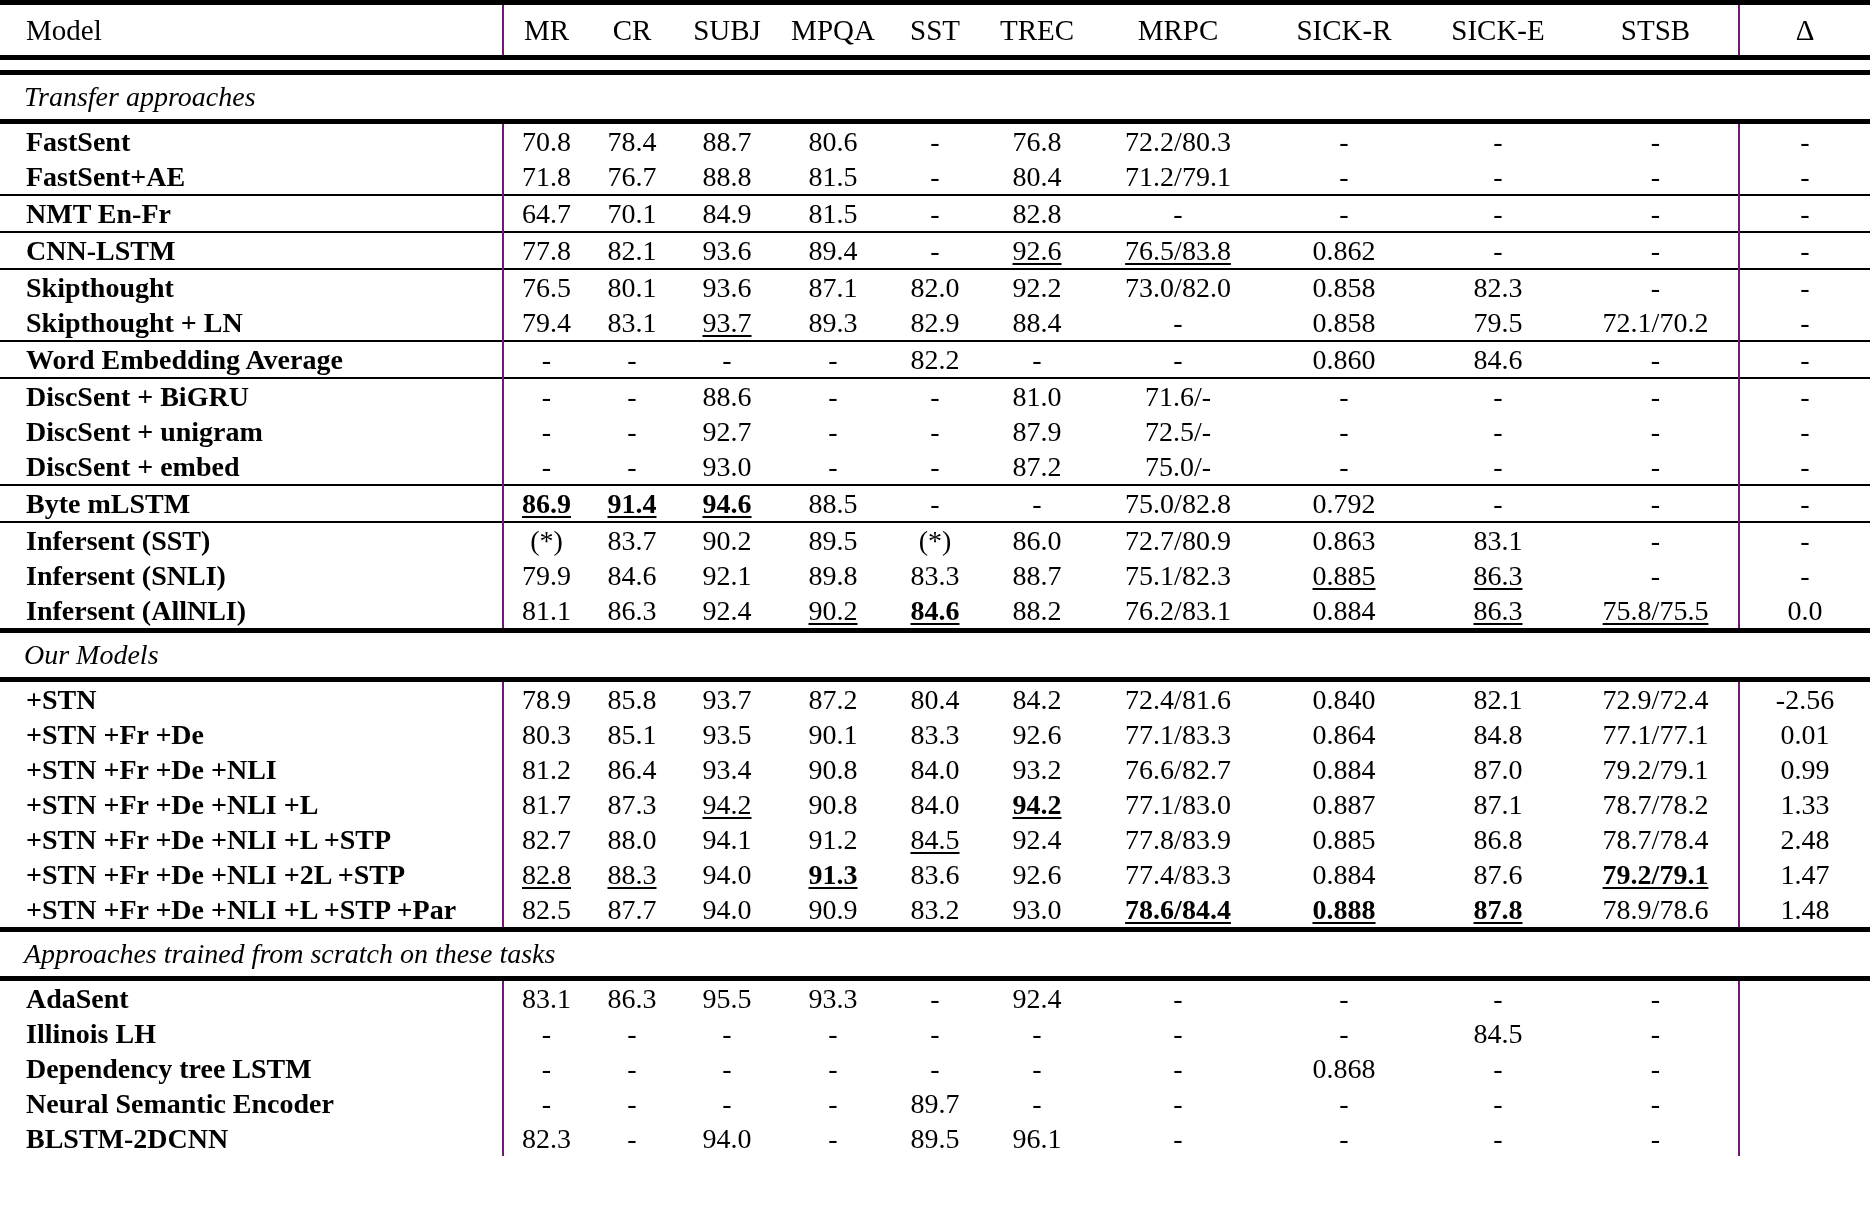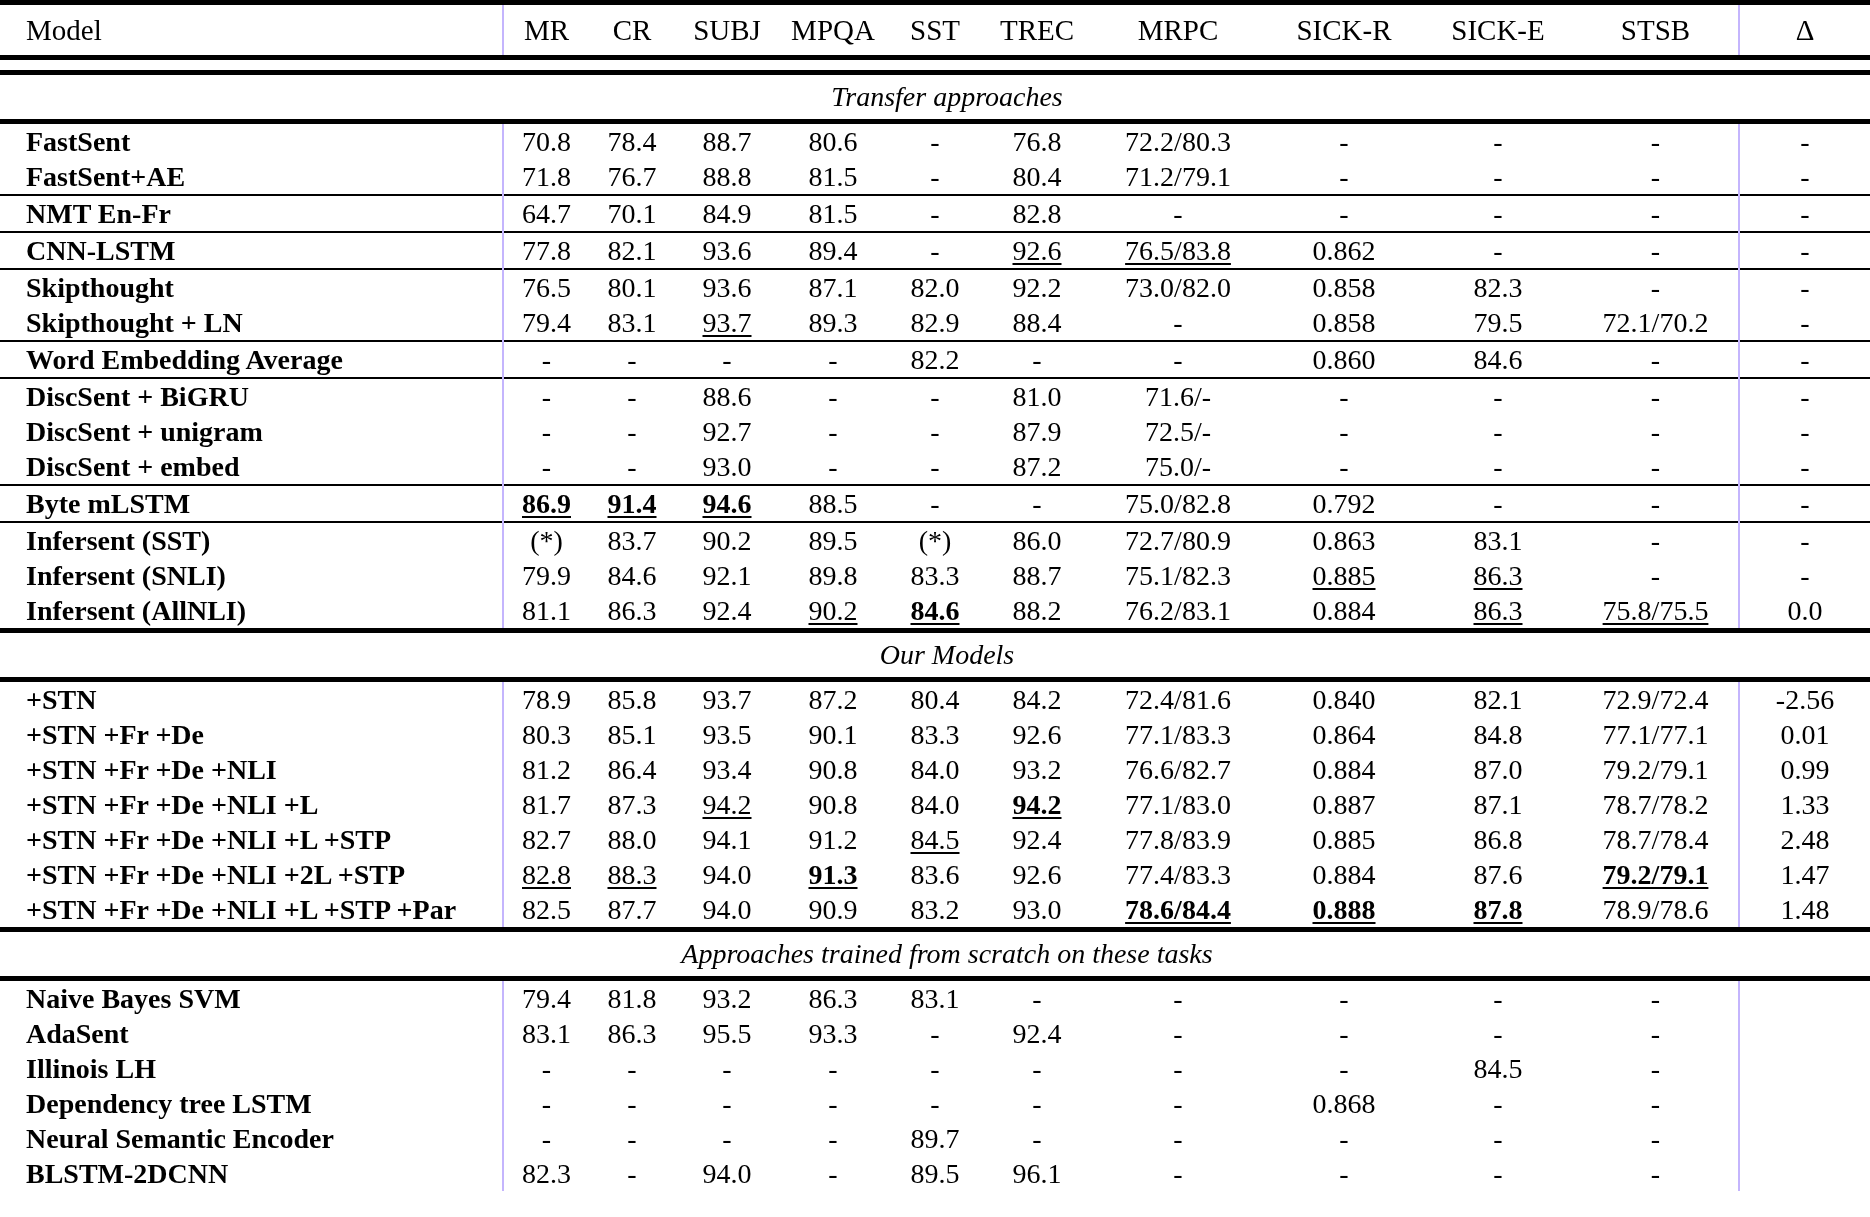--- a/index.html
+++ b/index.html
@@ -73,28 +73,28 @@
     height: 50px;
     font-size: 29px;
     text-align: center;
     margin-left: 35px;
   }
   tr.header-row td.model-head {
     text-align: left;
     padding-left: 26px;
   }
   
-  td.vsep-left { border-left: 2px solid #c4b5fd; }
+  td.vsep-left { border-left: 2px solid #701a75; }
 
   
   tr.section-row td {
     height: 44px;
     font-style: italic;
     font-size: 28px;
-    text-align: center;
+    text-align: left;
     padding-left: 24px;
   }
 
   
   tr.data-row td {
     height: 35px;
     text-align: center;
     font-size: 28px;
   }
   tr.data-row td.model-cell {
@@ -480,34 +480,20 @@
         <tr class="rule-thick">
           <td colspan="12"></td>
         </tr>
         <tr class="section-row">
           <td colspan="12">Approaches trained from scratch on these tasks</td>
         </tr>
         <tr class="rule-thick">
           <td colspan="12"></td>
         </tr>
         <tr class="data-row">
-          <td class="model-cell">Naive Bayes SVM</td>
-          <td class="vsep-left">79.4</td>
-          <td>81.8</td>
-          <td>93.2</td>
-          <td>86.3</td>
-          <td>83.1</td>
-          <td>-</td>
-          <td>-</td>
-          <td>-</td>
-          <td>-</td>
-          <td>-</td>
-          <td class="vsep-left"></td>
-        </tr>
-        <tr class="data-row">
           <td class="model-cell">AdaSent</td>
           <td class="vsep-left">83.1</td>
           <td>86.3</td>
           <td>95.5</td>
           <td>93.3</td>
           <td>-</td>
           <td>92.4</td>
           <td>-</td>
           <td>-</td>
           <td>-</td>

